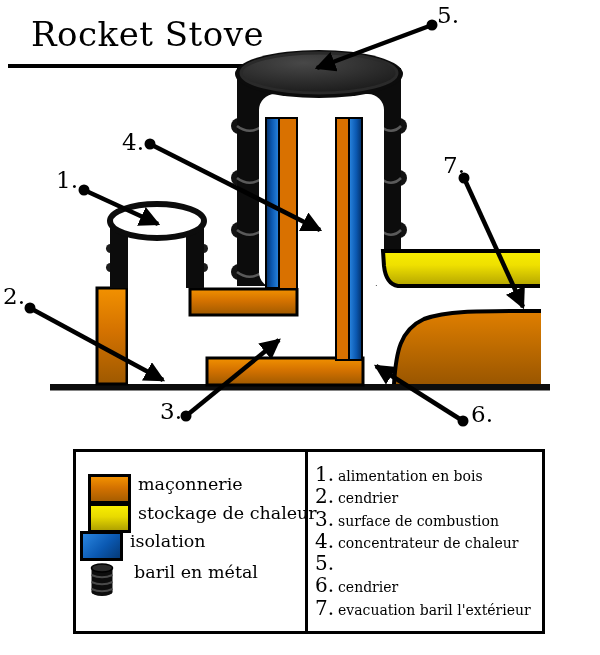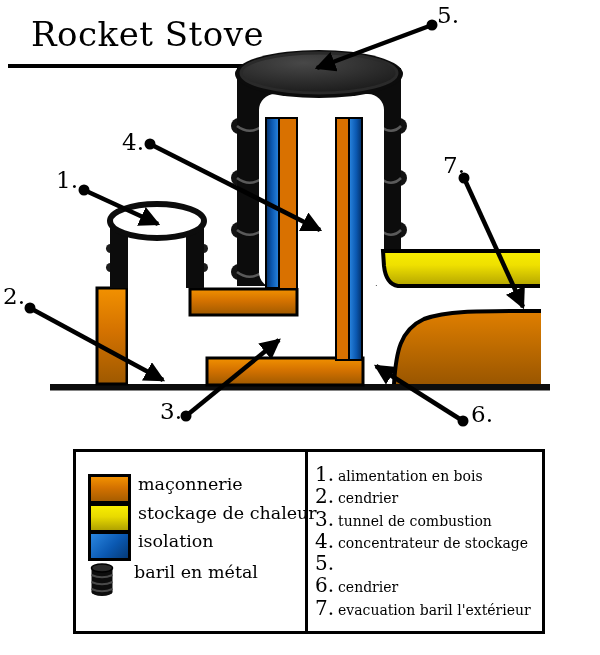--- a/index.html
+++ b/index.html
@@ -25,21 +25,21 @@
   #callout-7{left:443px;top:152px;}
 
   
   #panel{position:absolute;left:73px;top:449px;width:466px;height:179px;
          border:3px solid #000;}
   #panel-divider{position:absolute;left:229px;top:0;width:3px;height:100%;background:#000;}
 
   .legend-row{position:absolute;display:flex;align-items:flex-start;}
   #legend-row-0{left:12px;top:22px;}
   #legend-row-1{left:12px;top:51px;}
-  #legend-row-2{left:12px;top:79px;}
+  #legend-row-2{left:4px;top:79px;}
   #legend-row-3{left:14px;top:110px;gap:8px;}
   .swatch{width:37px;height:24px;border:3px solid #000;flex:0 0 auto;}
   .sw-masonry{background:linear-gradient(180deg,#f29100 0%,#d47200 45%,#a75d00 100%);}
   .sw-heat{background:linear-gradient(180deg,#f8ee00 0%,#e8da00 45%,#b0a200 100%);}
   .sw-insulation{background:linear-gradient(135deg,#2a86e0 0%,#0b59b2 55%,#053a78 100%);}
   .legend-label{font-size:17.5px;margin-left:7px;white-space:nowrap;}
   #legend-row-3 .legend-label{margin-left:12px;}
 
   #parts-list{position:absolute;left:239px;top:10px;width:222px;}
   .part-row{display:flex;align-items:baseline;height:22.3px;white-space:nowrap;}
@@ -199,25 +199,25 @@
       <div class="part-row">
         <span class="part-num">1.</span>
         <span class="part-label">alimentation en bois</span>
       </div>
       <div class="part-row">
         <span class="part-num">2.</span>
         <span class="part-label">cendrier</span>
       </div>
       <div class="part-row">
         <span class="part-num">3.</span>
-        <span class="part-label">tunnel de combustion</span>
+        <span class="part-label">surface de combustion</span>
       </div>
       <div class="part-row">
         <span class="part-num">4.</span>
-        <span class="part-label">concentrateur de stockage</span>
+        <span class="part-label">concentrateur de chaleur</span>
       </div>
       <div class="part-row">
         <span class="part-num">5.</span>
       </div>
       <div class="part-row">
         <span class="part-num">6.</span>
         <span class="part-label">cendrier</span>
       </div>
       <div class="part-row">
         <span class="part-num">7.</span>

